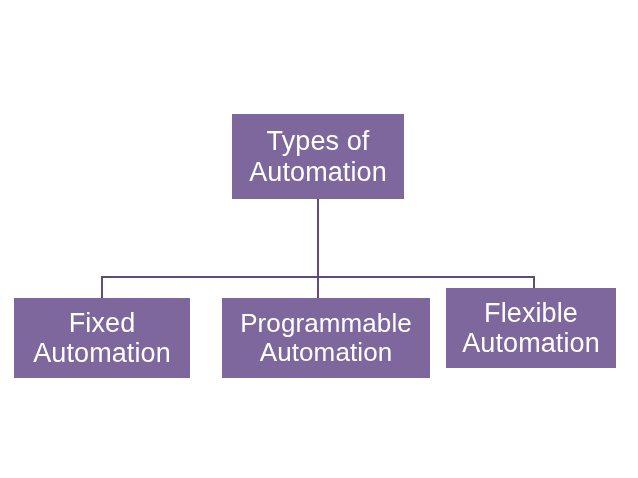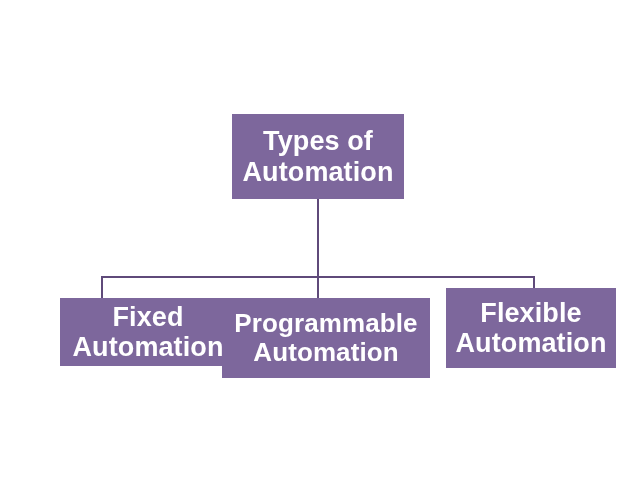--- a/index.html
+++ b/index.html
@@ -22,21 +22,21 @@
     position: absolute;
     box-sizing: border-box;
     background: #7d679c;
     color: #ffffff;
     display: flex;
     align-items: center;
     justify-content: center;
     text-align: center;
     line-height: 1.12;
     font-size: 27px;
-    font-weight: 700;
+    font-weight: 400;
     letter-spacing: 0.1px;
     padding: 0 4px;
     z-index: 2;
     -webkit-font-smoothing: antialiased;
   }
   .node-label {
     display: block;
     white-space: pre-line;
   }
 
@@ -46,22 +46,21 @@
     top: 114px;
     width: 172px;
     height: 85px;
   }
 
   
   #node-fixed {
     left: 14px;
     top: 298px;
     width: 176px;
-    height: 68px;
-    margin-left: 46px;
+    height: 80px;
   }
   #node-programmable {
     left: 222px;
     top: 298px;
     width: 208px;
     height: 80px;
     font-size: 26px;
   }
   #node-flexible {
     left: 446px;

